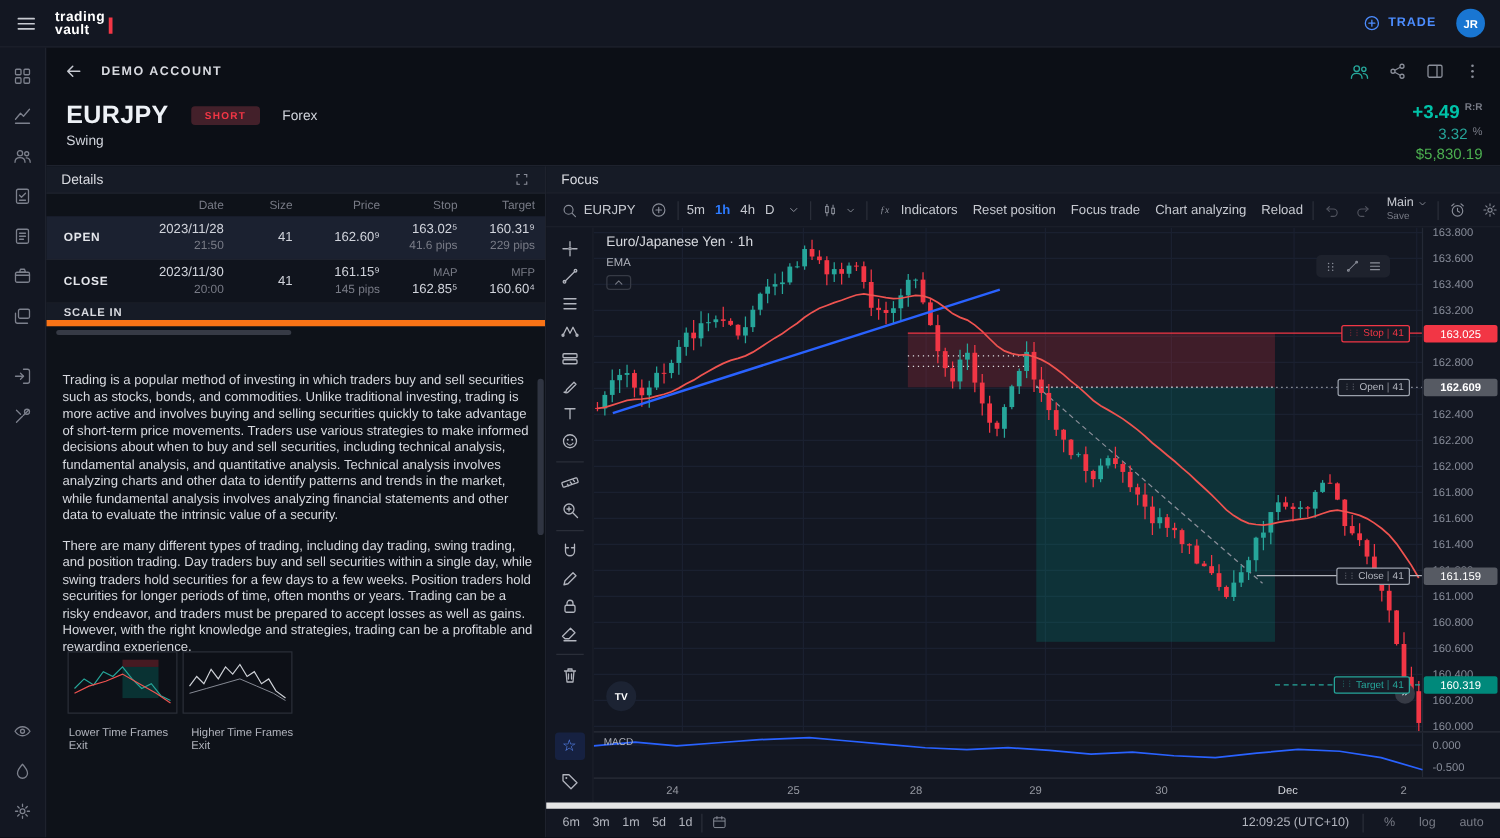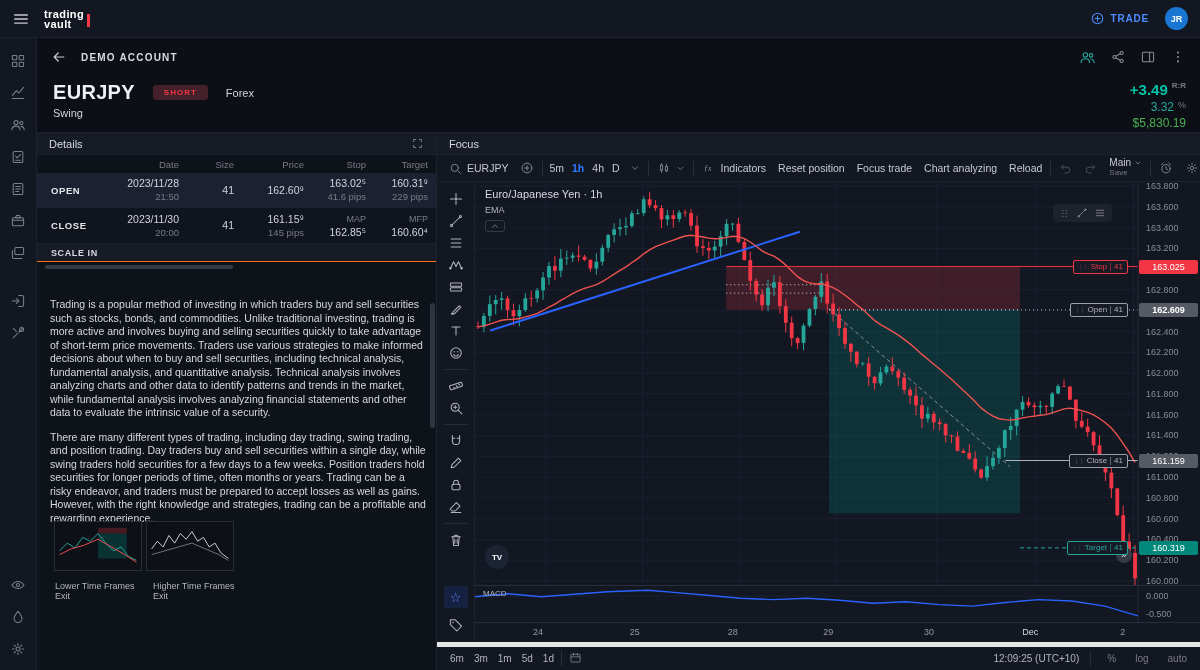--- a/index.html
+++ b/index.html
@@ -58,21 +58,21 @@
 .dt-row{display:grid;grid-template-columns:58px 92px 55px 70px 62px 1fr;align-items:center}
 .dt-head{height:18px;color:#787b86;font-size:9.5px}
 .dt-head>span{text-align:right;padding-right:8px}
 .dt-cell{text-align:right;padding:4px 8px 4px 0;line-height:13px}
 .dt-cell .sub{color:#787b86;font-size:9.5px}
 .dt-cell .subhead{color:#787b86;font-size:9px}
 .row-open{background:#1b2130;border-bottom:1px solid #1e222d;min-height:30px}
 .row-close{background:#10141d;border-bottom:1px solid #1e222d;min-height:30px}
 .row-label{font-size:9.5px;font-weight:bold;letter-spacing:.6px;color:#e4e6eb;padding-left:14px;text-align:left}
 .row-scalein{background:#161b26;height:18px;display:flex;align-items:center;padding-left:14px;
-  font-size:9px;font-weight:bold;letter-spacing:.6px;color:#d8dae0;border-bottom:1px solid #f97316}
+  font-size:9px;font-weight:bold;letter-spacing:.6px;color:#d8dae0;border-bottom:5px solid #f97316}
 .hscroll{margin:3px 0 0 8px;width:188px;height:4px;border-radius:2px;background:#363a45;cursor:pointer}
 .vscroll{position:absolute;right:1px;top:170px;width:5px;height:125px;border-radius:3px;background:#2f3441;cursor:pointer}
 .notes{position:absolute;left:13px;top:165px;width:376px;font-size:10.5px;line-height:13.5px;color:#d6d8de}
 .notes p{margin-bottom:11px}
 .thumbs{position:absolute;left:17px;top:388px;display:flex;gap:4px}
 .thumb{width:88px;height:50px;background:#0d1017;border:1px solid #2a2e39;cursor:pointer}
 .thumb-labels{position:absolute;left:18px;top:448px;display:flex;gap:14px;font-size:9px;color:#b2b5be}
 .thumb-labels span{width:84px}
 
 #chart-toolbar{position:absolute;left:0;top:22px;width:763px;height:27px;background:#131722;border-bottom:1px solid #1e222d;

